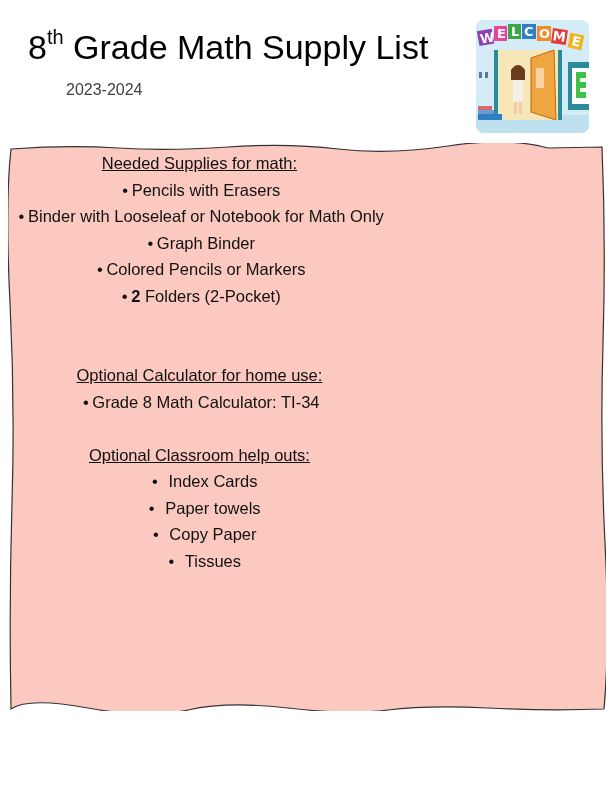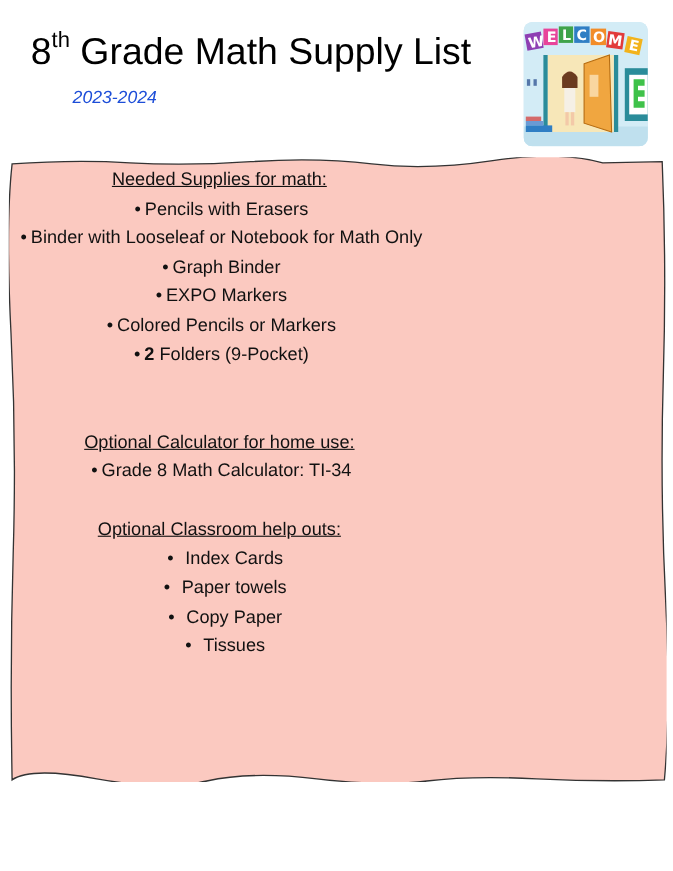--- a/index.html
+++ b/index.html
@@ -1,21 +1,21 @@
 <!DOCTYPE html>
 <html><head>
 <meta charset="utf-8">
 <style>
   html, body { margin:0; padding:0; }
   body { width:612px; height:792px; background:#ffffff; position:relative; overflow:hidden;
          font-family:"Liberation Sans", sans-serif; color:#111; }
   .title { position:absolute; left:28px; top:28px; font-size:34px; color:#000000;
            font-family:"Liberation Sans", sans-serif; letter-spacing:0px; white-space:nowrap; }
   .title sup { font-size:20px; vertical-align:top; position:relative; top:-2px; }
-  .year { position:absolute; left:66px; top:81px; font-size:16px; color:#1d4ed8;font-style:italic; }
+  .year { position:absolute; left:66px; top:81px; font-size:16px; color:#404040; }
   .welcome { position:absolute; left:476px; top:20px; width:113px; height:113px; border-radius:8px;
              overflow:hidden; background:#cfe8f3; }
   .box { position:absolute; left:8px; top:143px; width:598px; height:568px; }
   .box svg.frame { position:absolute; left:0; top:0; }
   .content { position:absolute; left:15px; top:150px; font-size:16.5px; line-height:26.5px;text-align:center; }
   .h { text-decoration:underline; }
   .li { white-space:nowrap; }
   .li .b { display:inline-block; width:13px; }
   .li2 .b { display:inline-block; width:27px; }
   .gap { height:53px; }
@@ -77,23 +77,22 @@
              Q1 460 4 360 T2 160 T3 6 Z" fill="#fbc9c0" stroke="#333333" stroke-width="1.2"></path>
   </svg>
 </div>
 
 <div class="content">
   <div>
     <div class="h">Needed Supplies for math:</div>
     <div class="li"><span class="b">•</span><span>Pencils with Erasers</span></div>
     <div class="li"><span class="b">•</span><span>Binder with Looseleaf or Notebook for Math Only</span></div>
     <div class="li"><span class="b">•</span><span>Graph Binder</span></div>
-    <div class="li"><span class="b">•</span><span>EXPO Markers</span></div>
     <div class="li"><span class="b">•</span><span>Colored Pencils or Markers</span></div>
-    <div class="li"><span class="b">•</span><b>2</b><span> Folders (9-Pocket)</span></div>
+    <div class="li"><span class="b">•</span><b>2</b><span> Folders (2-Pocket)</span></div>
   </div>
   <div class="gap"></div>
   <div>
     <div class="h">Optional Calculator for home use:</div>
     <div class="li"><span class="b">•</span><span>Grade 8 Math Calculator: TI-34</span></div>
   </div>
   <div class="gap1"></div>
   <div>
     <div class="h">Optional Classroom help outs:</div>
     <div class="li li2"><span class="b">•</span><span>Index Cards</span></div>

